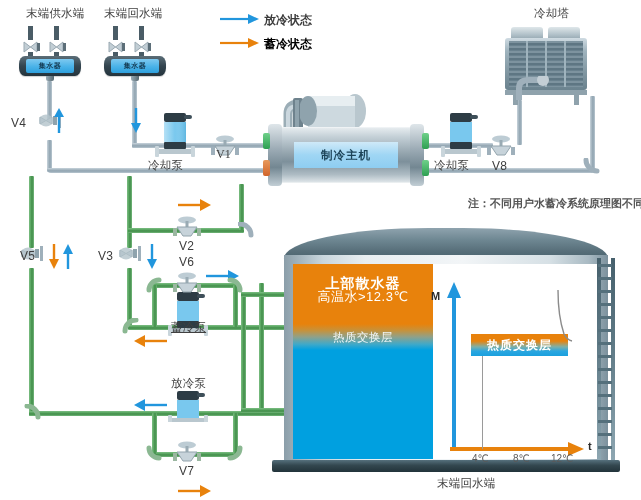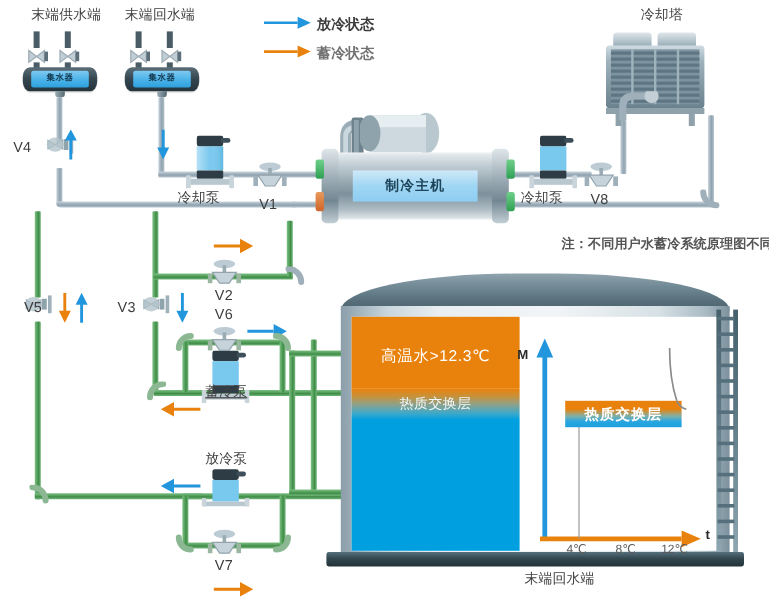--- a/index.html
+++ b/index.html
@@ -46,21 +46,21 @@
     border-radius:1px;
   }
   .pipe-g.v{
     background:linear-gradient(90deg,#7dbf84 0%,#4f9d57 45%,#3f8a47 60%,#74b87c 100%);
   }
   
   .legend{position:absolute;}
   .legend-row{position:relative;height:20px;}
   .legend-txt{
     position:absolute;left:46px;top:2px;
-    font-size:12px;color:#737373;font-weight:600;white-space:nowrap;
+    font-size:12px;color:#000000;font-weight:600;white-space:nowrap;
   }
   
   .hdrbox{
     position:absolute;
     width:62px;height:20px;
     border-radius:6px/8px;
     background:linear-gradient(180deg,#5c6e78 0%,#33454f 50%,#24343d 100%);
     box-shadow:0 1px 1px rgba(0,0,0,.18);
   }
   .hdrbox-inner{
@@ -434,21 +434,21 @@
     <polygon points="1,15 6,25 11,15" fill="#2196dd"></polygon>
   </svg>
 
   <svg class="abs" style="left:211px;top:134px;" width="28" height="24">
     <ellipse cx="14" cy="5" rx="9" ry="3.5" fill="#bdccd4"></ellipse>
     <rect x="12.5" y="6" width="3" height="6" fill="#9aabb4"></rect>
     <path d="M4,12 L24,12 L18,21 L10,21 Z" fill="#c7d3da" stroke="#93a4ad" stroke-width="1"></path>
     <rect x="0" y="13" width="4" height="8" fill="#9fb0bb"></rect>
     <rect x="24" y="13" width="4" height="8" fill="#9fb0bb"></rect>
   </svg>
-  <div class="lbl vlv" style="left:216px;top:164px;">V1</div>
+  <div class="lbl vlv" style="left:216px;top:148px;font-family:Liberation Serif, serif;">V1</div>
 
   <svg class="abs" style="left:487px;top:134px;" width="28" height="24">
     <ellipse cx="14" cy="5" rx="9" ry="3.5" fill="#bdccd4"></ellipse>
     <rect x="12.5" y="6" width="3" height="6" fill="#9aabb4"></rect>
     <path d="M4,12 L24,12 L18,21 L10,21 Z" fill="#c7d3da" stroke="#93a4ad" stroke-width="1"></path>
     <rect x="0" y="13" width="4" height="8" fill="#9fb0bb"></rect>
     <rect x="24" y="13" width="4" height="8" fill="#9fb0bb"></rect>
   </svg>
   <div class="lbl vlv" style="left:492px;top:160px;">V8</div>
 
@@ -521,20 +521,21 @@
     <polygon points="22,1 33,7 22,13" fill="#E8820C"></polygon>
   </svg>
 
   <div class="note" style="left:468px;top:196px;">注：不同用户水蓄冷系统原理图不同</div>
 
   <div class="tank-dome" style="left:284px;top:228px;width:324px;height:34px;"></div>
   <div class="tank-body" style="left:284px;top:255px;width:324px;height:213px;"></div>
   <div class="tank-inner" style="left:293px;top:264px;width:306px;height:195px;"></div>
 
   <div class="zone-hot" style="left:293px;top:264px;width:140px;height:60px;">
+    <div class="zone-txt zt-b" style="top:12px;">上部散水器</div>
     <div class="zone-txt zt-s" style="top:26px;">高温水&gt;12.3℃</div>
   </div>
   <div class="zone-mix" style="left:293px;top:324px;width:140px;height:26px;">
     <div class="zone-txt zt-m" style="top:8px;">热质交换层</div>
   </div>
   <div class="zone-cold" style="left:293px;top:350px;width:140px;height:109px;">
   </div>
 
   <div class="ladder-rail" style="left:597px;top:258px;height:206px;"></div>
   <div class="ladder-rail" style="left:611px;top:258px;height:206px;"></div>

